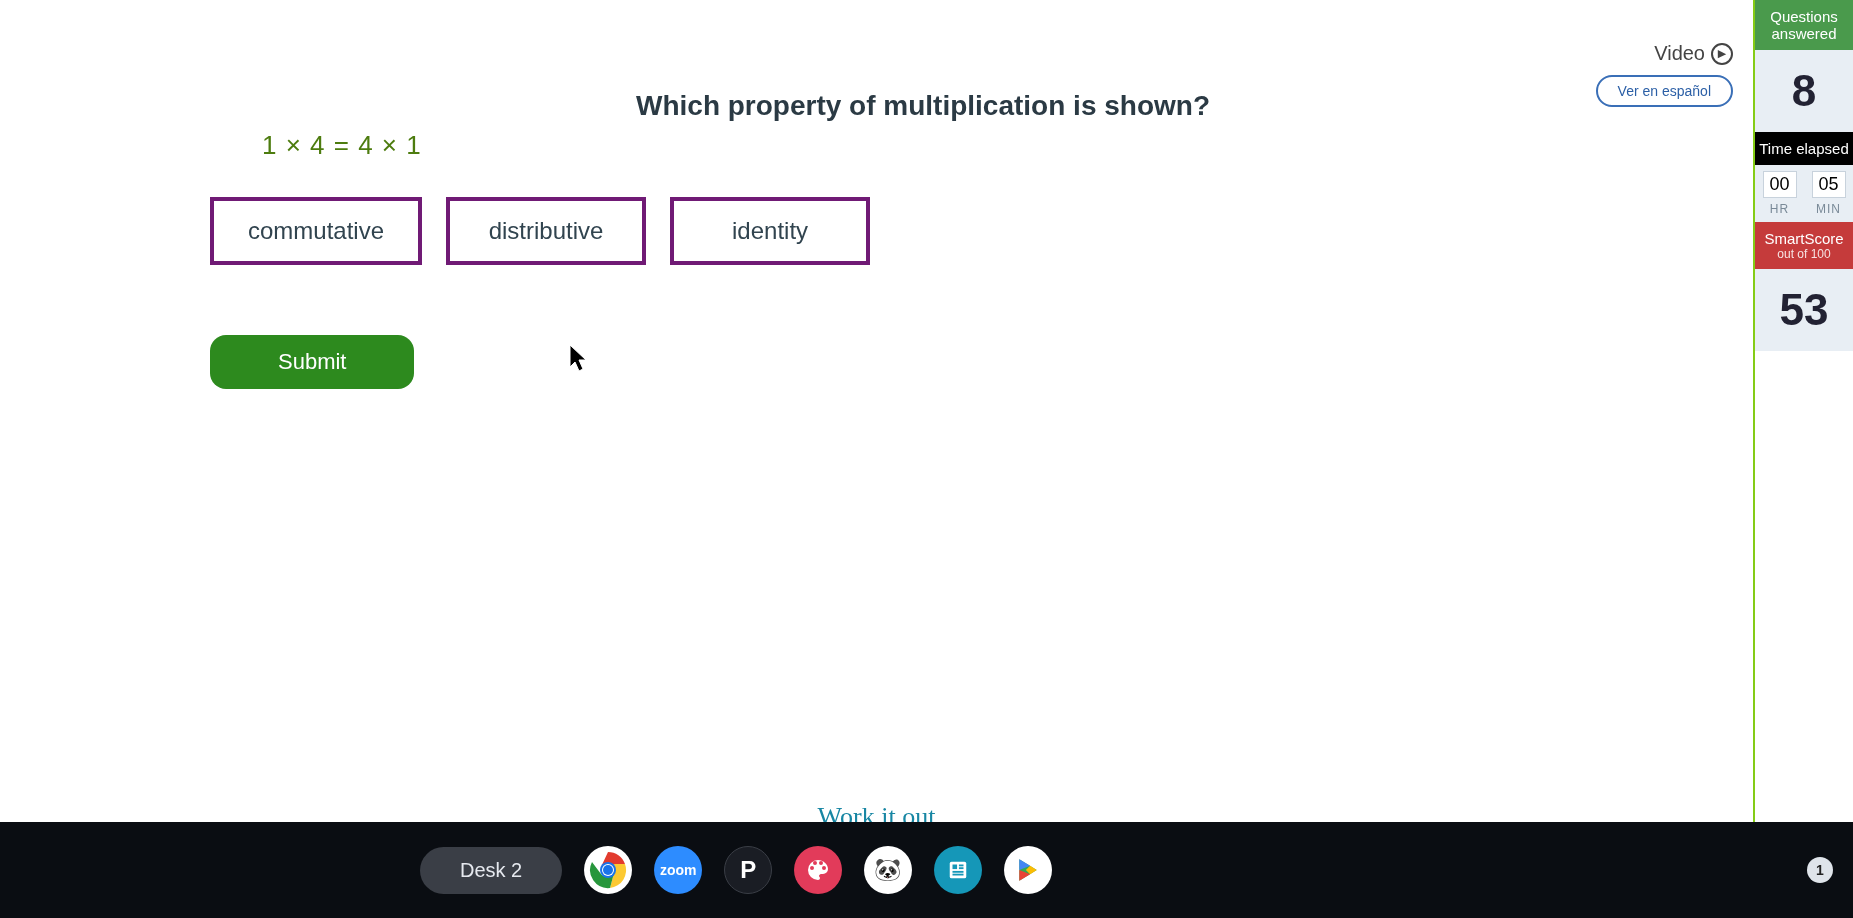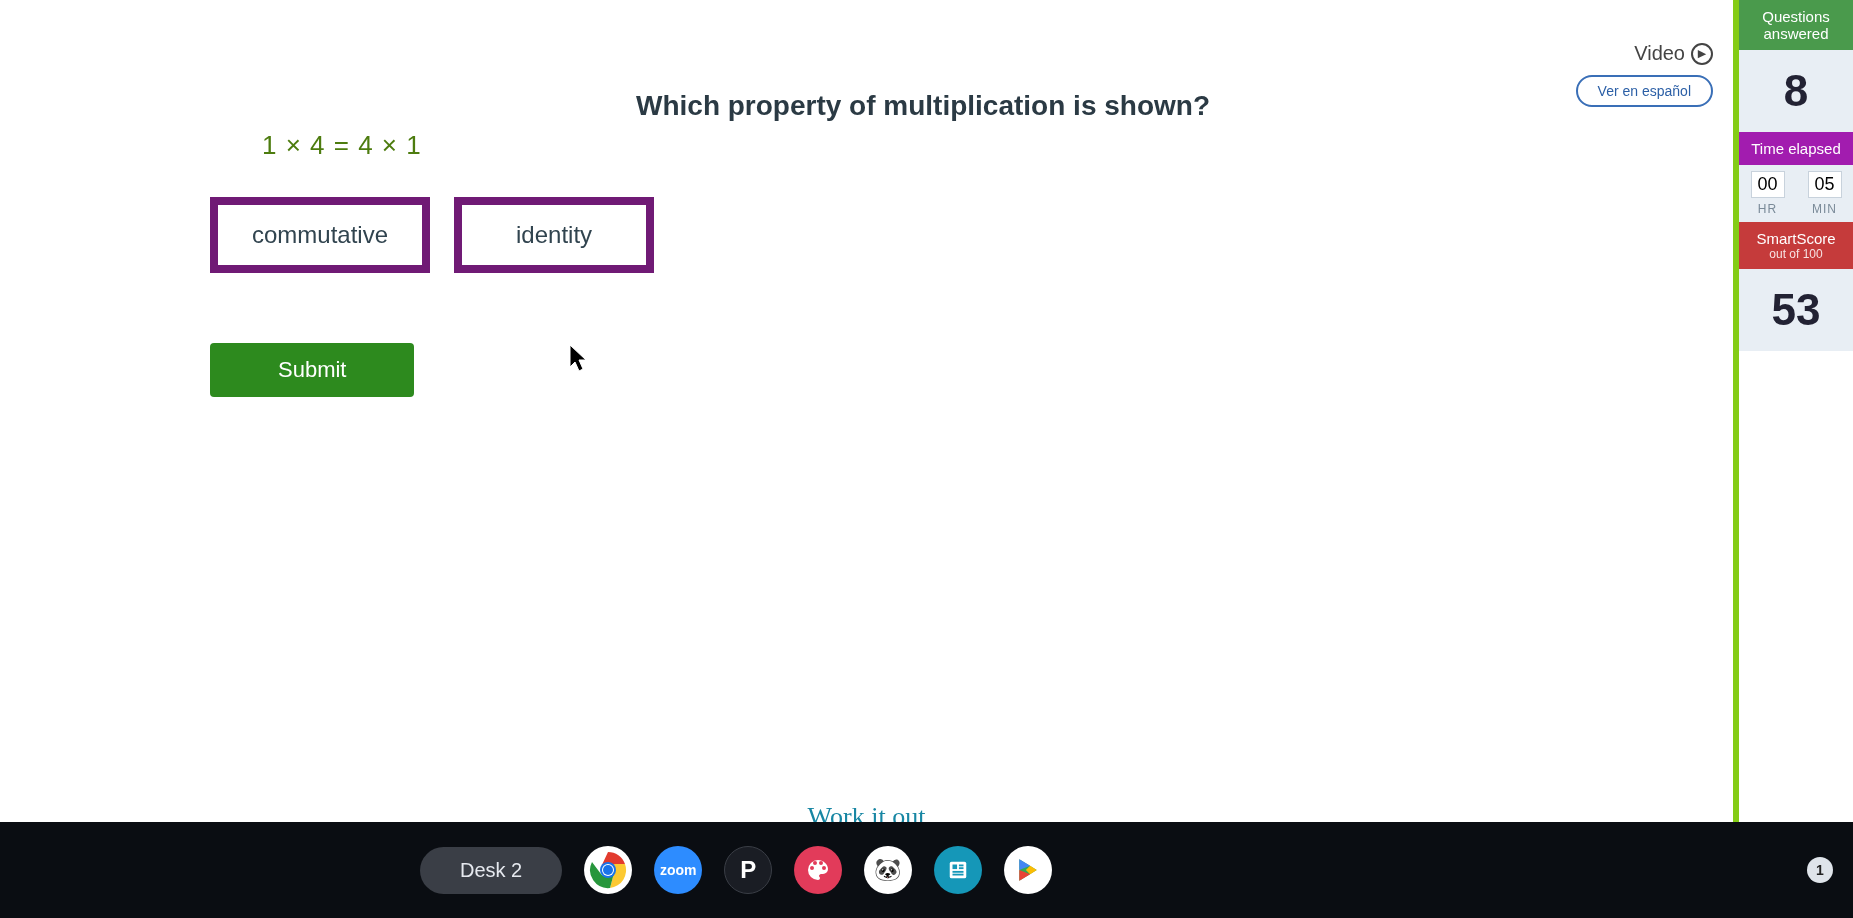--- a/index.html
+++ b/index.html
@@ -27,44 +27,44 @@
     border: 2px solid #3a6fb7; color: #2b5fa6; background: #fff; border-radius: 999px;
     padding: 6px 20px; font-size: 14px; cursor: pointer;
   }
 
   .question-area { margin: 80px 0 0 170px; max-width: 1000px; }
   .question-text { font-size: 28px; font-weight: 700; color: #2b3a44; margin-bottom: 8px; text-align: right; }
   .equation { font-size: 26px; color: #4d7c0f; margin: 0 0 36px 52px; letter-spacing: 1px; }
 
   .options { display: flex; gap: 24px; flex-wrap: wrap; }
   .option-btn {
-    border: 8px solid #701a75; background: #fff; color: #31444f; font-size: 24px;
+    border: 4px solid #701a75; background: #fff; color: #31444f; font-size: 24px;
     padding: 16px 34px; min-width: 200px; text-align: center; cursor: pointer;
   }
 
   .submit-btn {
     margin-top: 70px; background: #2d8a1e; color: #fff; border: none;
-    font-size: 22px; padding: 14px 68px; border-radius: 4px; cursor: pointer;
+    font-size: 22px; padding: 14px 68px; border-radius: 16px; cursor: pointer;
   }
 
   .workitout {
     position: absolute; bottom: 6px; left: 50%; transform: translateX(-50%);
     color: #1786a3; font-size: 26px; font-family: Georgia, "Times New Roman", serif; cursor: pointer;
   }
 
   
   .stats {
-    width: 120px; display: flex; flex-direction: column; font-size: 16px;
-    border-left: 6px solid #84cc16;
+    width: 100px; display: flex; flex-direction: column; font-size: 16px;
+    border-left: 2px solid #84cc16;
   }
   .stat-head {
     color: #fff; text-align: center; padding: 8px 2px; font-size: 15px;
   }
   .stat-head.green { background: #4a9a4c; }
-  .stat-head.blue  { background: #a21caf; }
+  .stat-head.blue  { background: #000000; }
   .stat-head.red   { background: #c53b3b; }
   .stat-val {
     background: #e8eef4; color: #223; text-align: center; font-size: 44px; font-weight: 800;
     padding: 16px 0;
   }
   .time-row { display: flex; background: #e8eef4; }
   .time-seg { flex: 1; text-align: center; padding: 6px 0; }
   .time-seg .n { border: 1px solid #c8d2dc; display: inline-block; min-width: 34px; padding: 2px 4px; font-size: 18px; background: #fff; }
   .time-seg .l { display: block; font-size: 12px; color: #7a8a98; margin-top: 4px; letter-spacing: 1px; }
 
@@ -105,20 +105,21 @@
       </div>
       <button class="spanish-btn">Ver en español</button>
     </div>
 
     <div class="question-area">
       <div class="question-text">Which property of multiplication is shown?</div>
       <div class="equation">1 × 4 = 4 × 1</div>
 
       <div class="options">
         <button class="option-btn">commutative</button>
+        <button class="option-btn">distributive</button>
         <button class="option-btn">identity</button>
       </div>
 
       <button class="submit-btn">Submit</button>
     </div>
 
     <div class="workitout">Work it out</div>
 
     <svg class="cursor" width="20" height="28" viewBox="0 0 20 28">
       <polygon points="0,0 0,22 5,17 9,26 13,24 9,15 16,15" fill="#000" stroke="#fff" stroke-width="1"></polygon>

